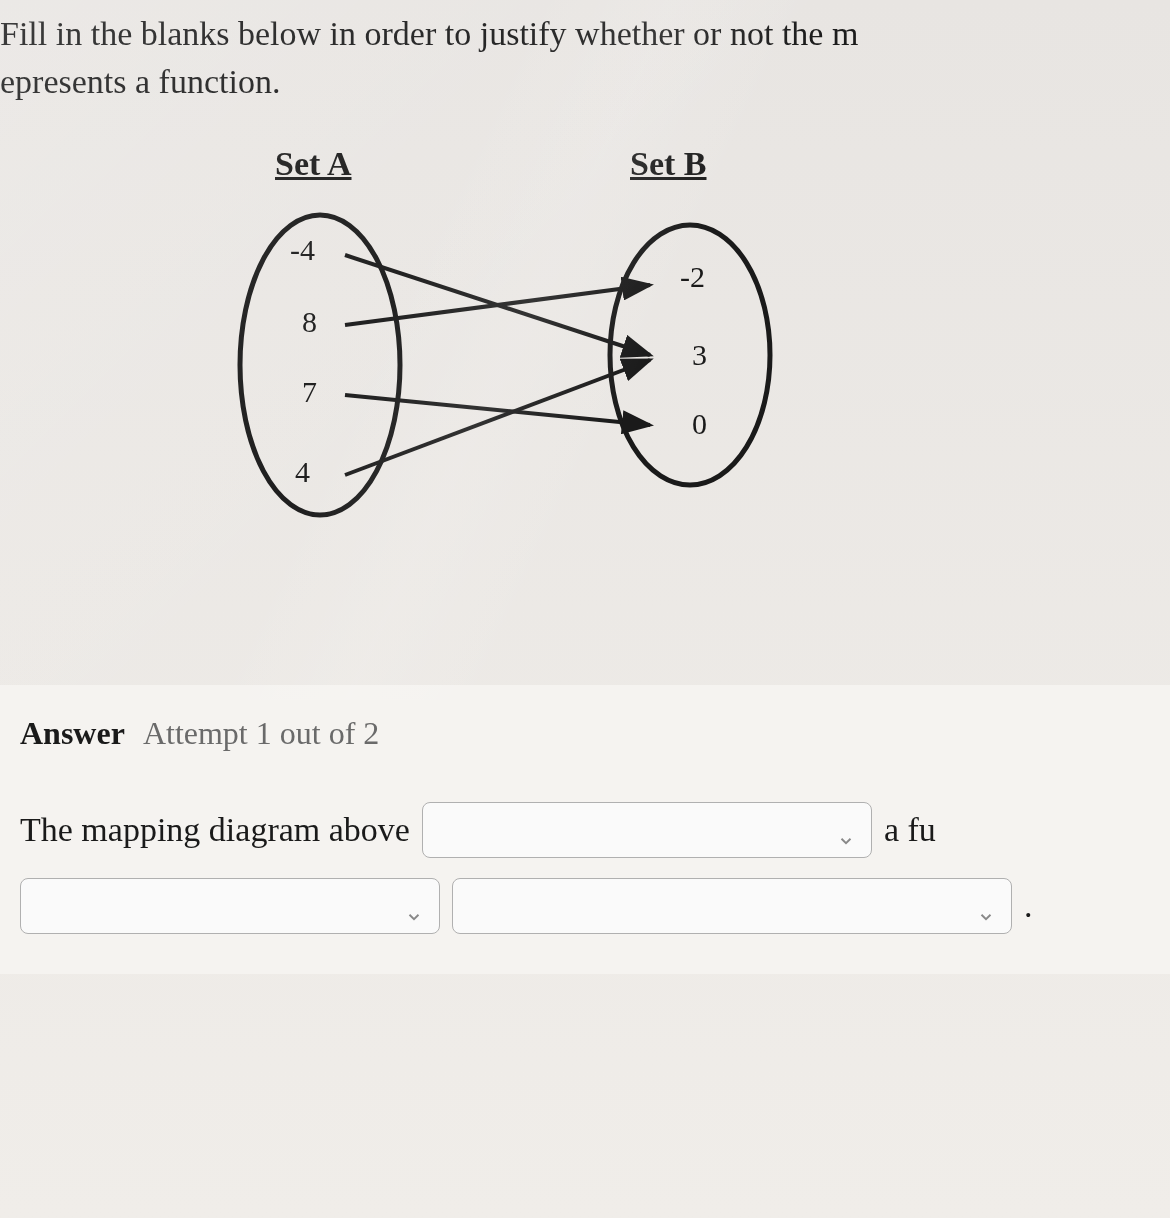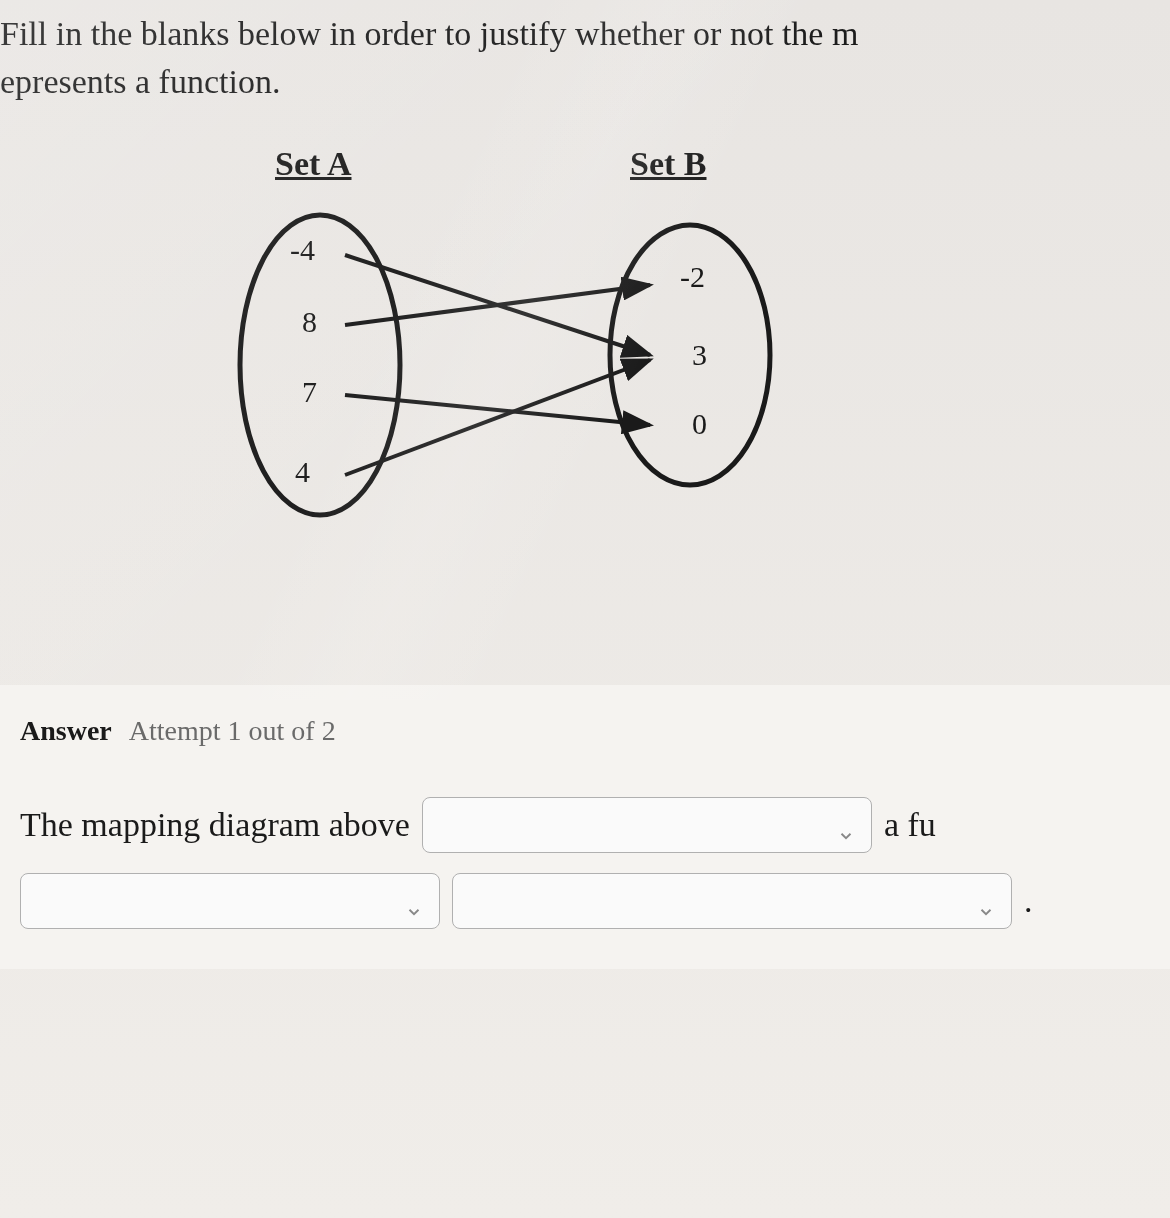--- a/index.html
+++ b/index.html
@@ -54,21 +54,21 @@
       font-size: 30px;
       color: #1a1a1a;
       font-family: Georgia, serif;
     }
     .answer-section {
       background: #f5f3f0;
       padding: 30px 20px 20px 20px;
       margin-top: 40px;
     }
     .answer-header {
-      font-size: 28px;
+      font-size: 32px;
       margin-bottom: 50px;
     }
     .answer-bold {
       font-weight: bold;
       color: #1a1a1a;
     }
     .attempt-text {
       color: #6a6a6a;
       margin-left: 10px;
     }

